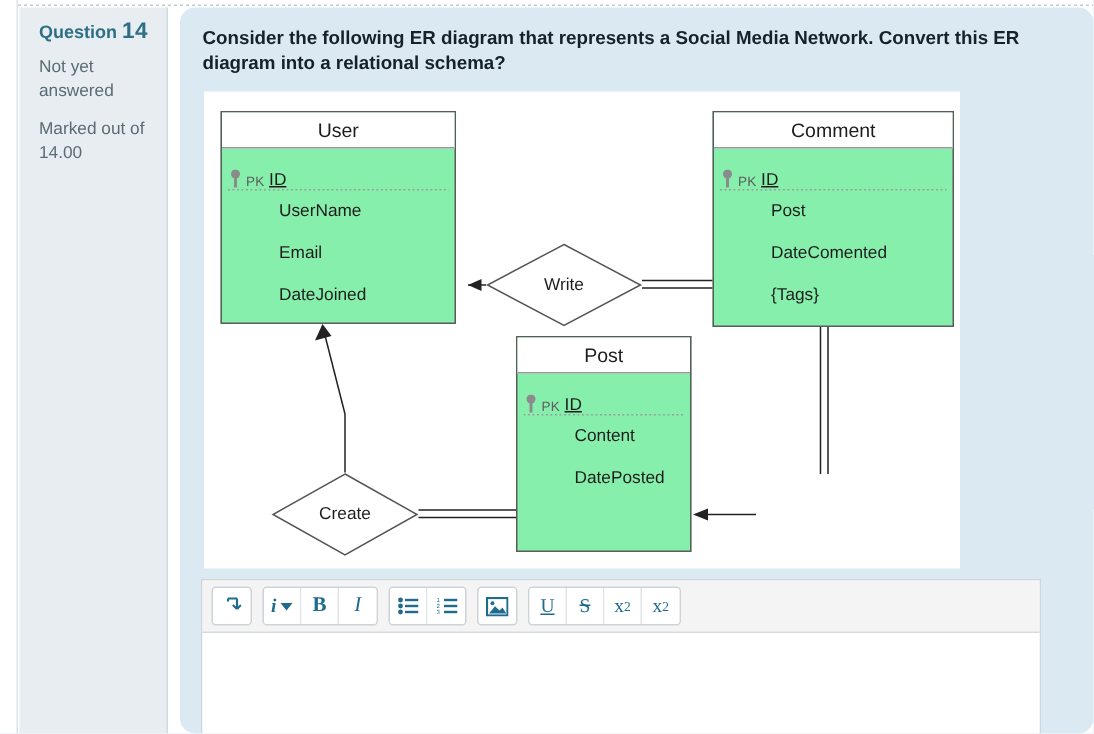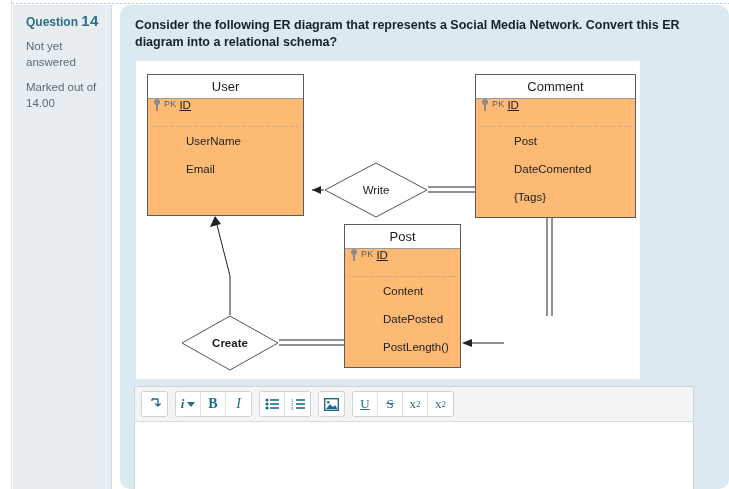--- a/index.html
+++ b/index.html
@@ -30,45 +30,45 @@
 
   
   .mainpanel{position:absolute;left:120px;top:5px;width:609px;height:484px;
     background:#dbeaf2;box-sizing:border-box;padding:10px 14px 0 14px;border-radius:10px;}
   .qtext{color:#16222b;font-weight:bold;font-size:12.5px;line-height:17px;margin:2px 0 10px 1px;}
 
   
   .canvas{position:relative;left:2px;width:504px;height:318px;background:#ffffff;}
 
   
-  .entity{position:absolute;box-sizing:border-box;border:1px solid #5b5b5b;background:#fdba74;}
+  .entity{position:absolute;box-sizing:border-box;border:1px solid #5b5b5b;background:#86efac;}
   .entity .ehead{height:23px;background:#ffffff;border-bottom:1px solid #9a9a9a;
     display:flex;align-items:center;justify-content:center;
     font-size:13px;color:#1d1d1d;}
-  .entity .pkrow{height:27px;display:flex;align-items:flex-start;padding-left:5px;gap:3px;}
+  .entity .pkrow{height:27px;display:flex;align-items:flex-end;padding-left:5px;gap:3px;}
   .pk-label{font-size:9px;color:#5e5e5e;letter-spacing:.2px;}
   .pk-name{font-size:11.5px;color:#1d1d1d;text-decoration:underline;}
   .key-ico{width:8px;height:13px;display:block;}
   .dashsep{height:1px;margin:0 4px;
     background-image:linear-gradient(to right,#9a9a9a 0 1px,transparent 1px 3px);
     background-size:3px 1px;}
   .attr{font-size:11.5px;color:#1d1d1d;padding-left:38px;line-height:28px;height:28px;}
 
   #ent-user{left:11px;top:13px;width:157px;height:142px;}
   #ent-comment{left:339px;top:13px;width:161px;height:144px;}
   #ent-post{left:208px;top:163px;width:117px;height:144px;}
 
   
   .diamond{position:absolute;}
   .diamond svg{display:block;overflow:visible;}
   .diamond .dlabel{position:absolute;left:0;top:0;width:100%;height:100%;
     display:flex;align-items:center;justify-content:center;
     font-size:11.5px;color:#1d1d1d;}
   #rel-write{left:188px;top:101px;width:104px;height:56px;}
-  #rel-create{left:45px;top:254px;width:98px;height:56px;font-weight:bold;}
+  #rel-create{left:45px;top:254px;width:98px;height:56px;}
   #rel-on{left:368px;top:255px;width:92px;height:54px;}
 
   
   .lines{position:absolute;left:0;top:0;width:504px;height:318px;}
 
   
   .editor{position:absolute;left:134px;top:386px;width:560px;height:103px;
     background:#ffffff;border:1px solid #cfd6da;box-sizing:border-box;}
   .toolbar{height:34px;background:#f4f4f4;border-bottom:1px solid #d6dadd;
     display:flex;align-items:center;padding:0 6px;gap:7px;}
@@ -141,20 +141,21 @@
           <svg class="key-ico" viewBox="0 0 8 13">
             <circle cx="4" cy="3" r="3" fill="#8b8b8b"></circle>
             <rect x="3" y="5" width="2" height="7" fill="#8b8b8b"></rect>
           </svg>
           <span class="pk-label">PK</span>
           <span class="pk-name">ID</span>
         </div>
         <div class="dashsep"></div>
         <div class="attr">UserName</div>
         <div class="attr">Email</div>
+        <div class="attr">DateJoined</div>
       </div>
 
       <div class="entity" id="ent-comment">
         <div class="ehead">Comment</div>
         <div class="pkrow">
           <svg class="key-ico" viewBox="0 0 8 13">
             <circle cx="4" cy="3" r="3" fill="#8b8b8b"></circle>
             <rect x="3" y="5" width="2" height="7" fill="#8b8b8b"></rect>
           </svg>
           <span class="pk-label">PK</span>
@@ -172,21 +173,20 @@
           <svg class="key-ico" viewBox="0 0 8 13">
             <circle cx="4" cy="3" r="3" fill="#8b8b8b"></circle>
             <rect x="3" y="5" width="2" height="7" fill="#8b8b8b"></rect>
           </svg>
           <span class="pk-label">PK</span>
           <span class="pk-name">ID</span>
         </div>
         <div class="dashsep"></div>
         <div class="attr">Content</div>
         <div class="attr">DatePosted</div>
-        <div class="attr">PostLength()</div>
       </div>
 
       <div class="diamond" id="rel-write">
         <svg viewBox="0 0 104 56" width="104" height="56">
           <polygon points="52,1 103,28 52,55 1,28" fill="#ffffff" stroke="#555" stroke-width="1"></polygon>
         </svg>
         <div class="dlabel">Write</div>
       </div>
 
       <div class="diamond" id="rel-create">

